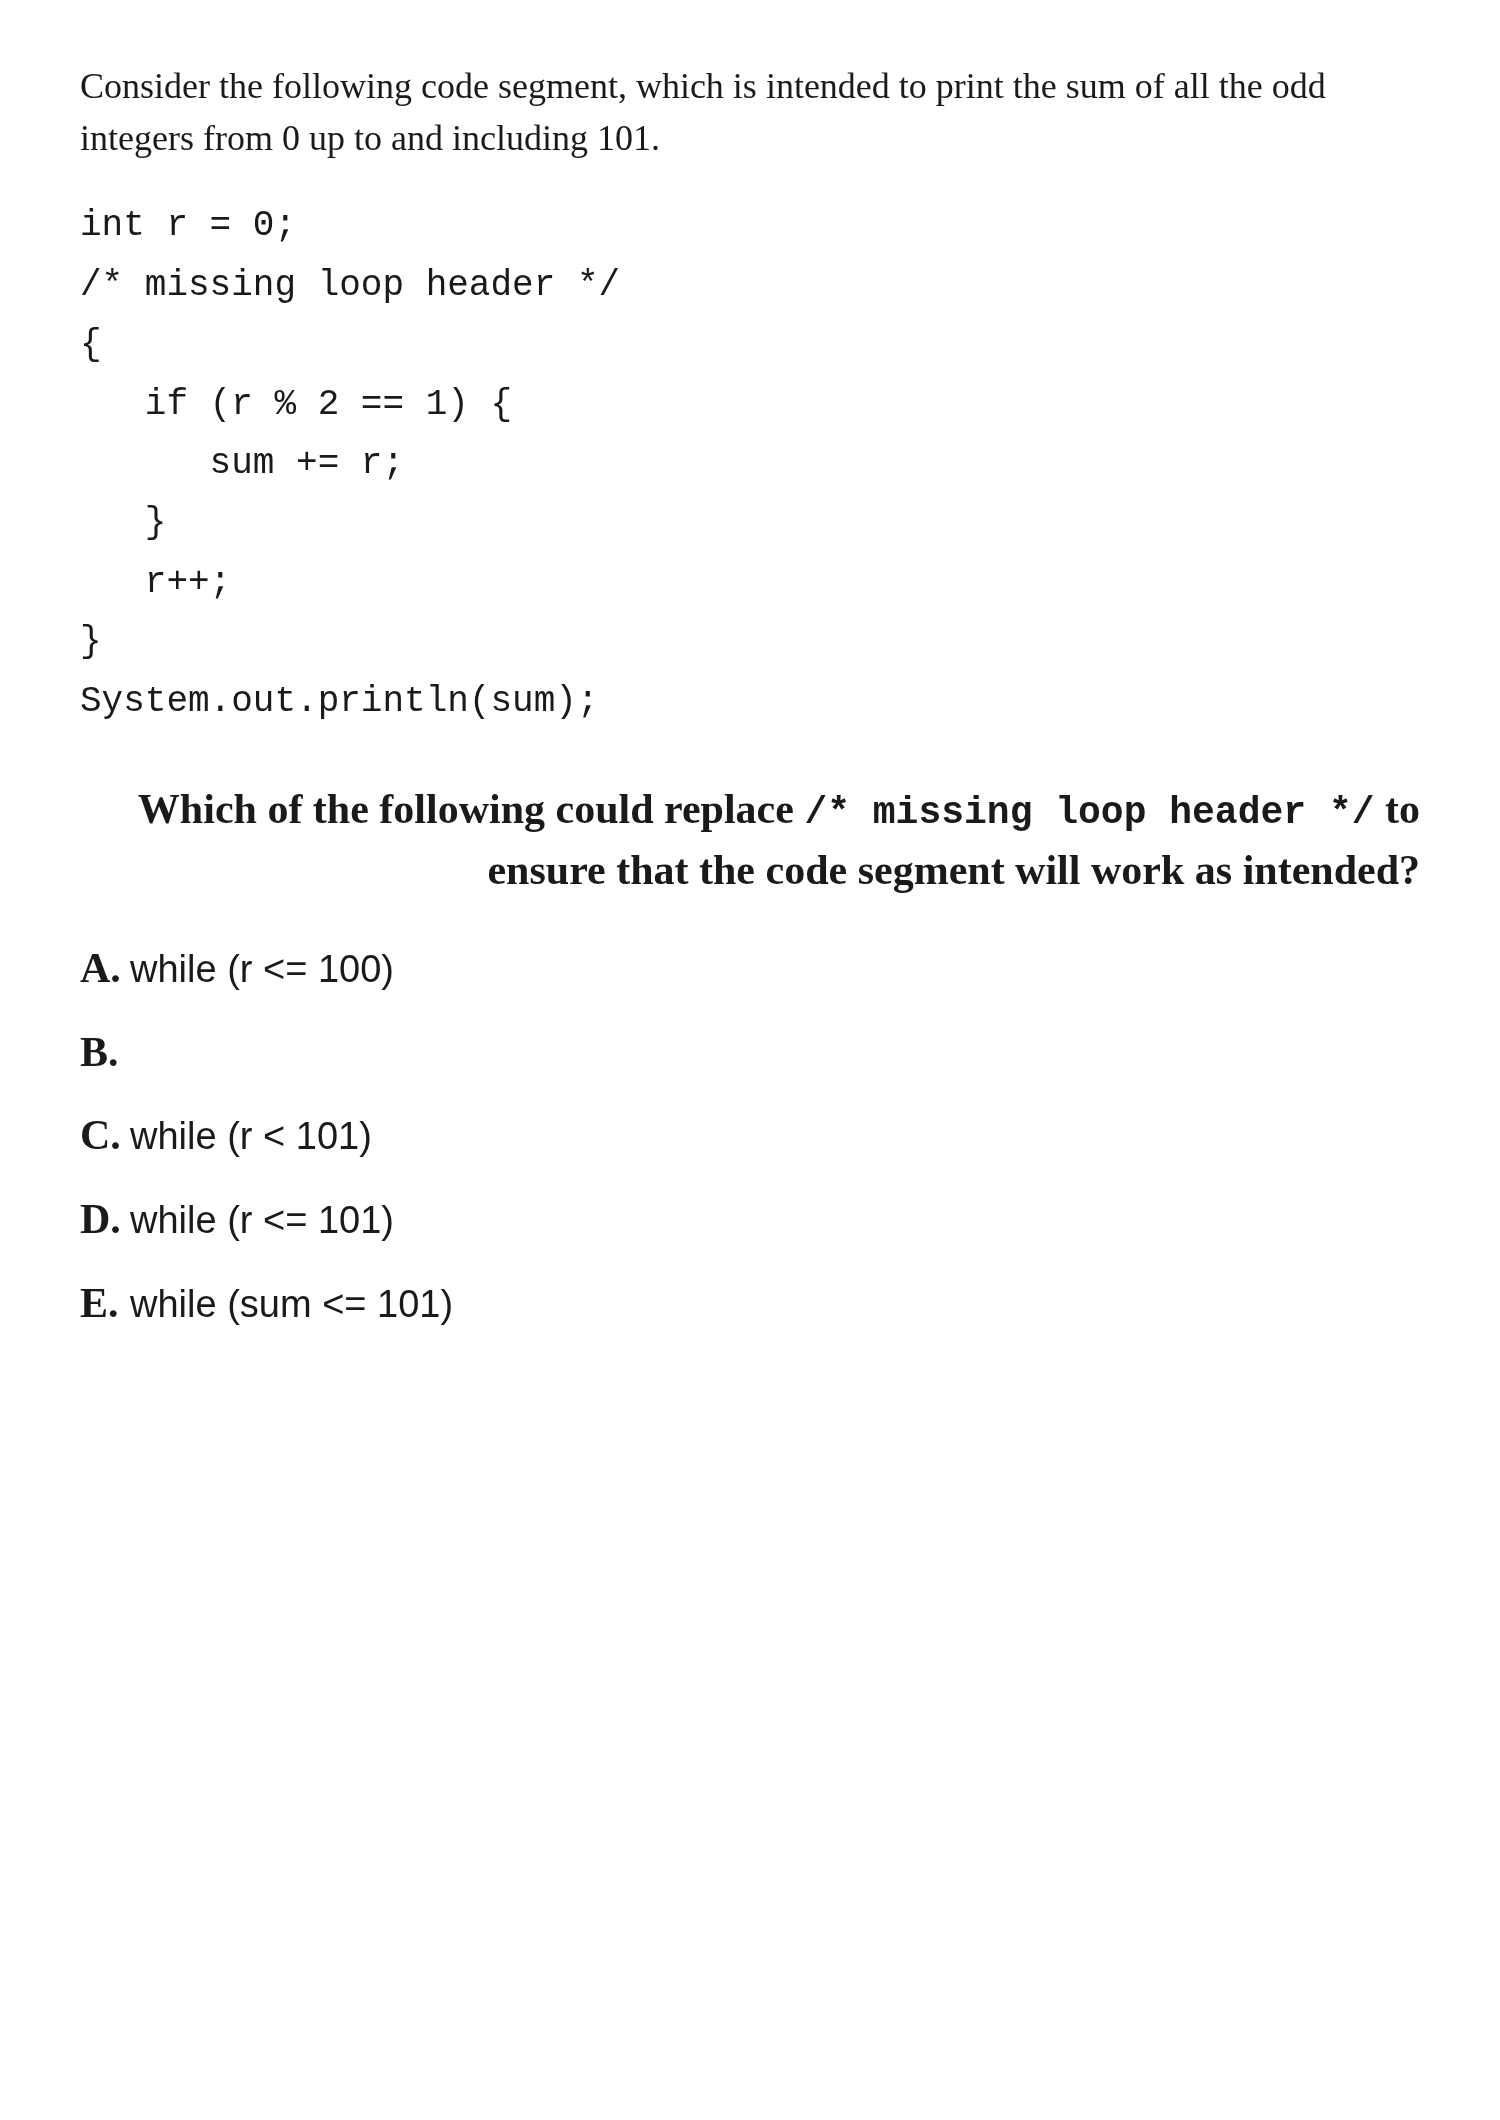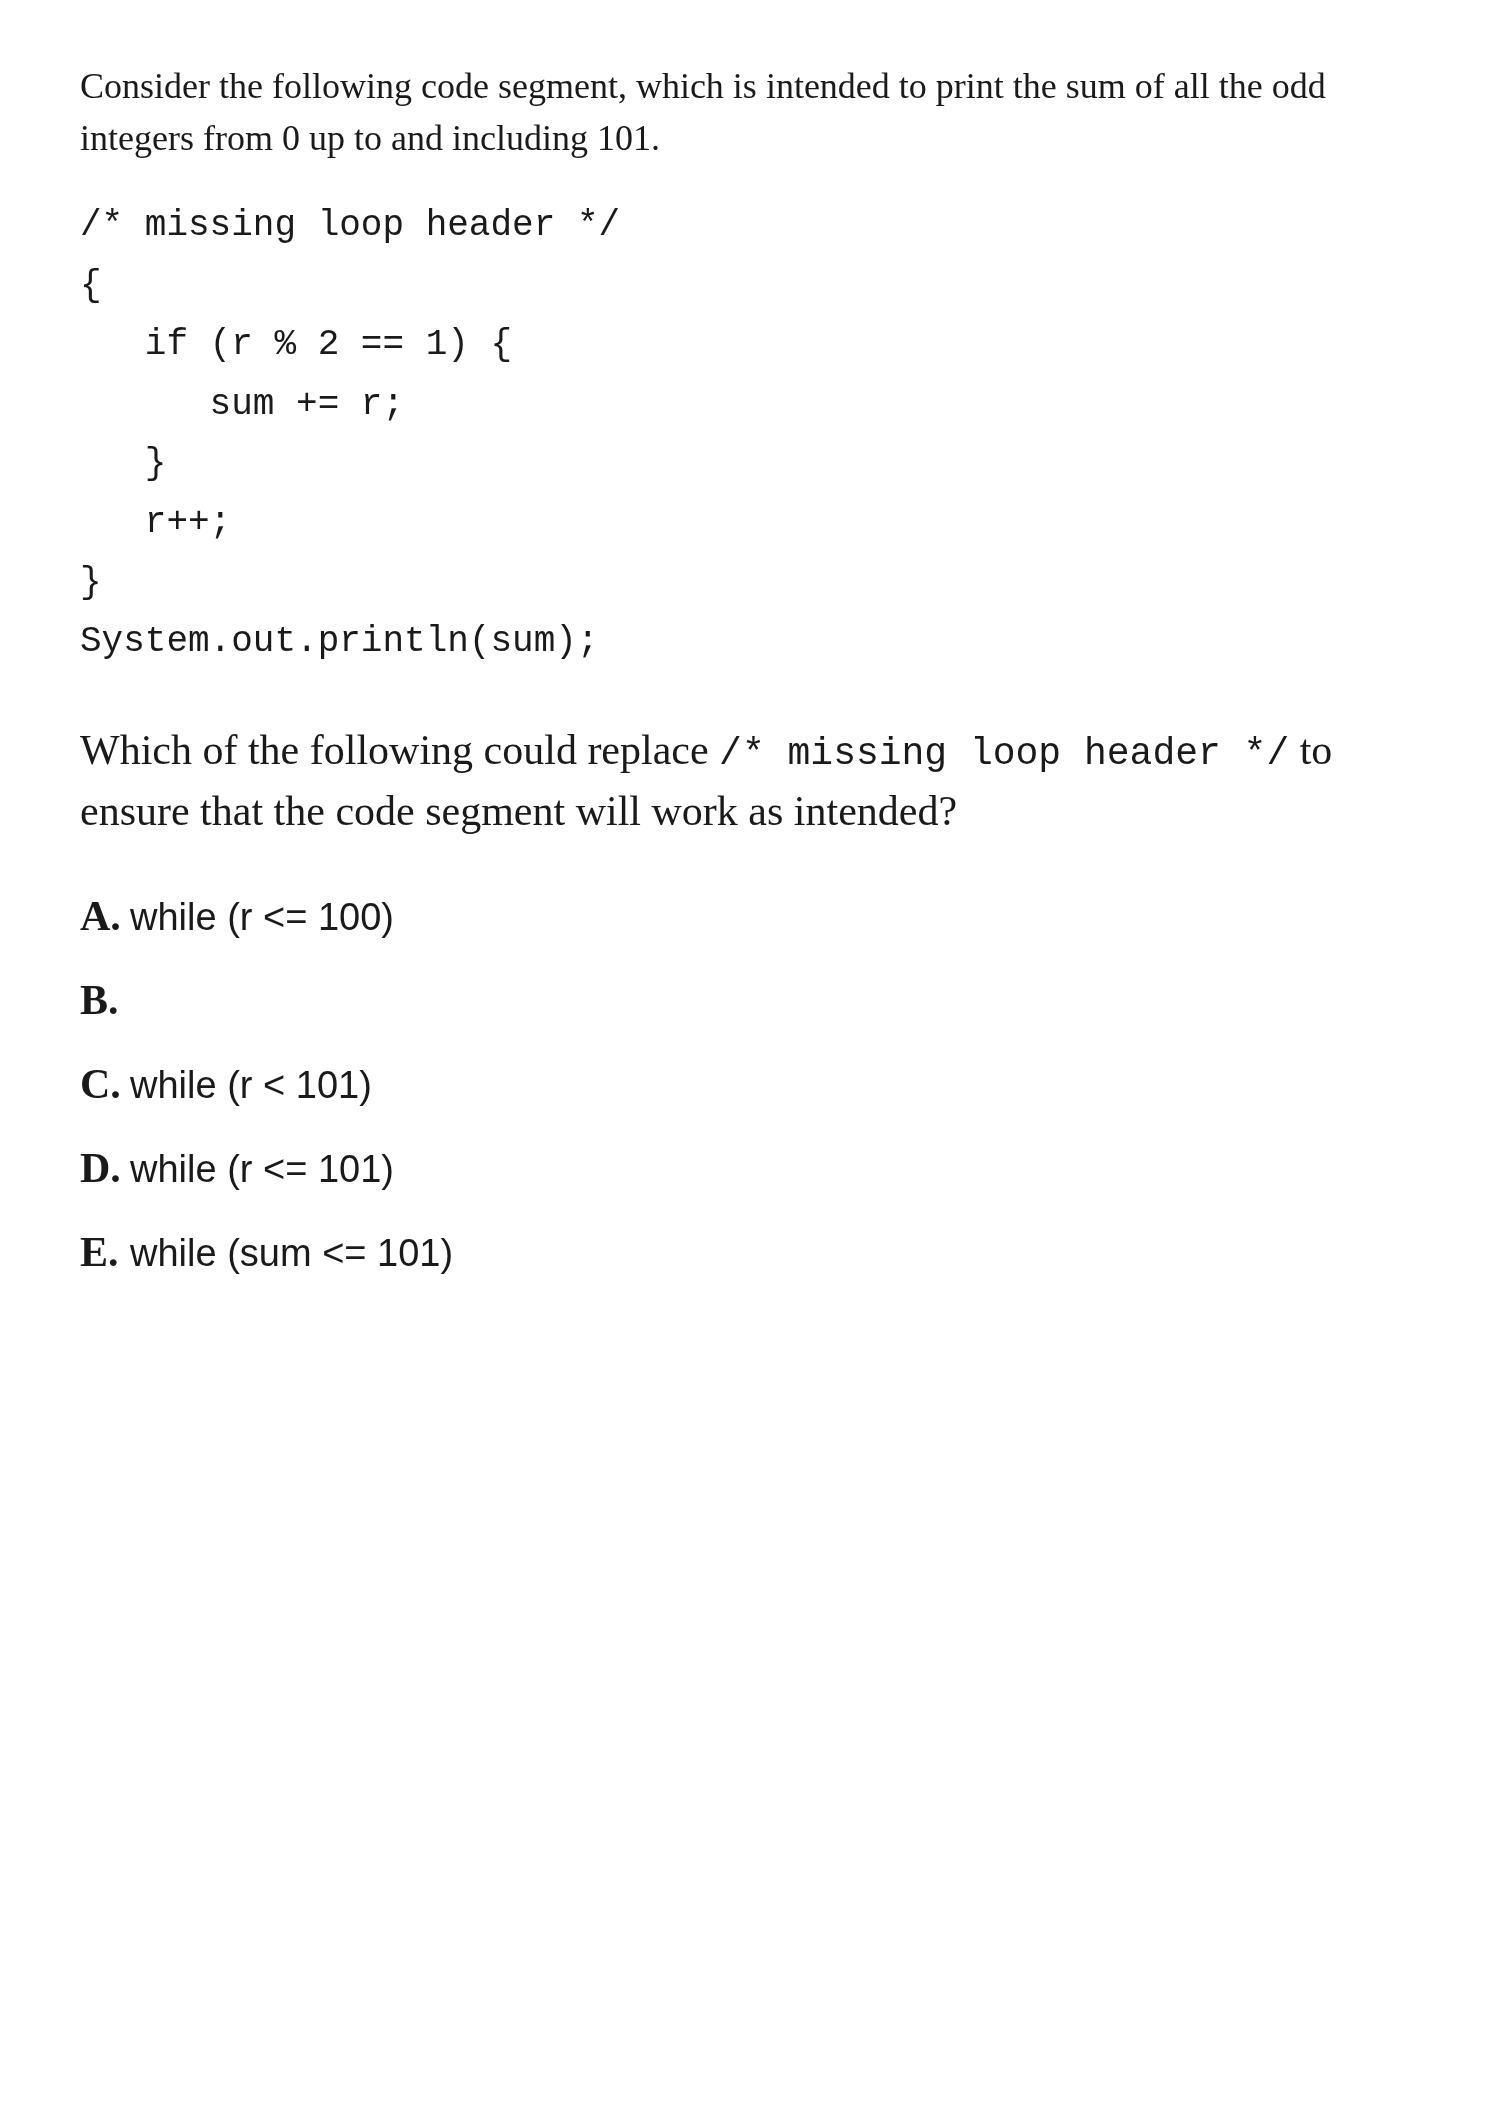--- a/index.html
+++ b/index.html
@@ -33,22 +33,23 @@
     }
 
     .code-block .line {
       display: block;
       white-space: pre;
     }
 
     .question-text {
       font-size: 42px;
       line-height: 1.45;
-      margin-bottom: 36px;
-      font-weight: normal;
+      margin-bottom: 28px;
+      font-weight: bold;
+      text-align: right;
     }
 
     .question-text .inline-code {
       font-family: 'Courier New', Courier, monospace;
       font-size: 38px;
     }
 
     .options {
       font-size: 40px;
       line-height: 1.9;
@@ -72,20 +73,21 @@
       font-family: Liberation Sans, sans-serif;
       font-size: 38px;
     }
   </style>
 </head>
 <body>
 
 <p class="intro-text">Consider the following code segment, which is intended to print the sum of all the odd integers from 0 up to and including 101.</p>
 
 <div class="code-block">
+  <span class="line">int r = 0;</span>
   <span class="line">/* missing loop header */</span>
   <span class="line">{</span>
   <span class="line">   if (r % 2 == 1) {</span>
   <span class="line">      sum += r;</span>
   <span class="line">   }</span>
   <span class="line">   r++;</span>
   <span class="line">}</span>
   <span class="line">System.out.println(sum);</span>
 </div>
 

